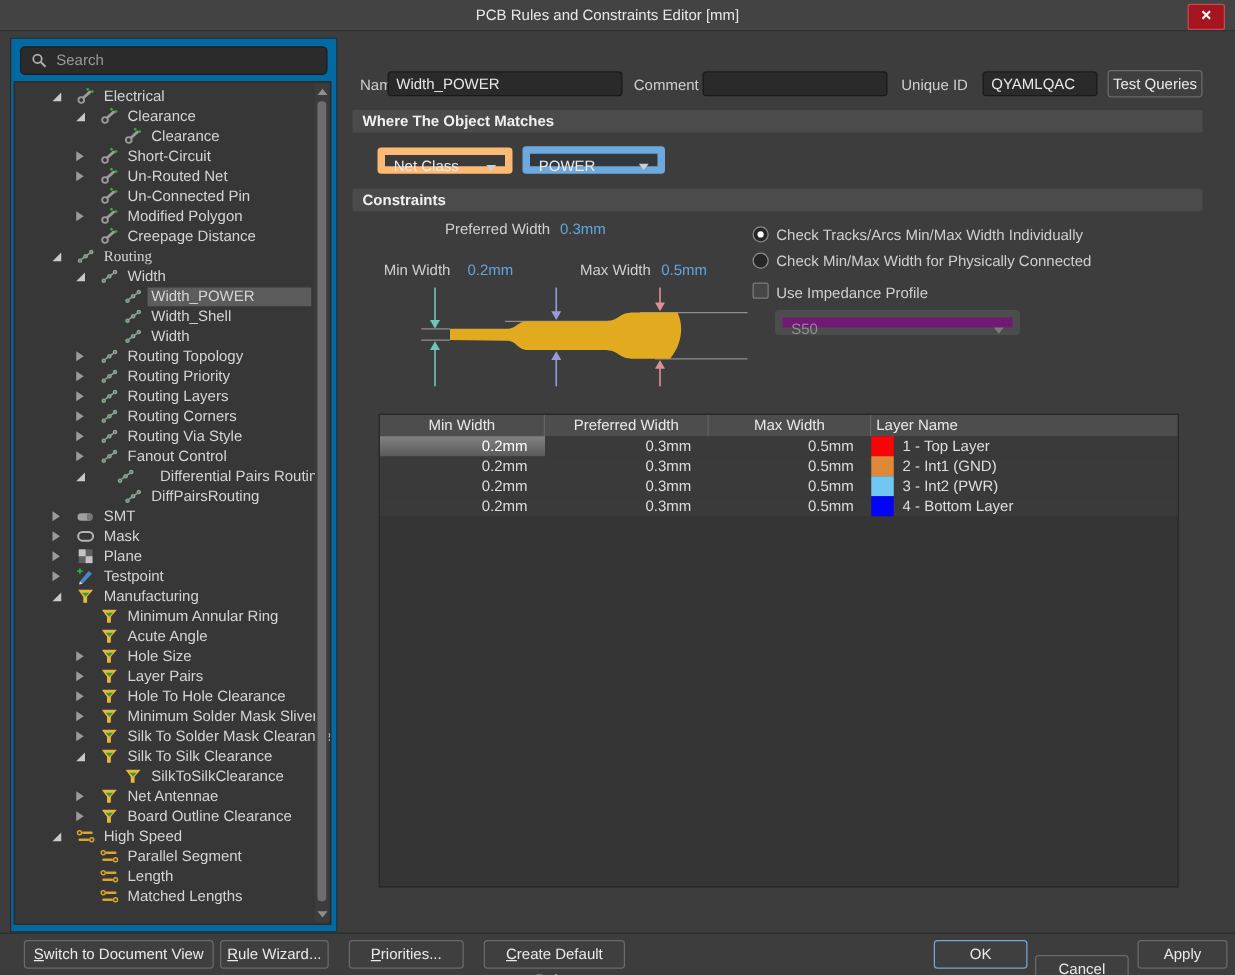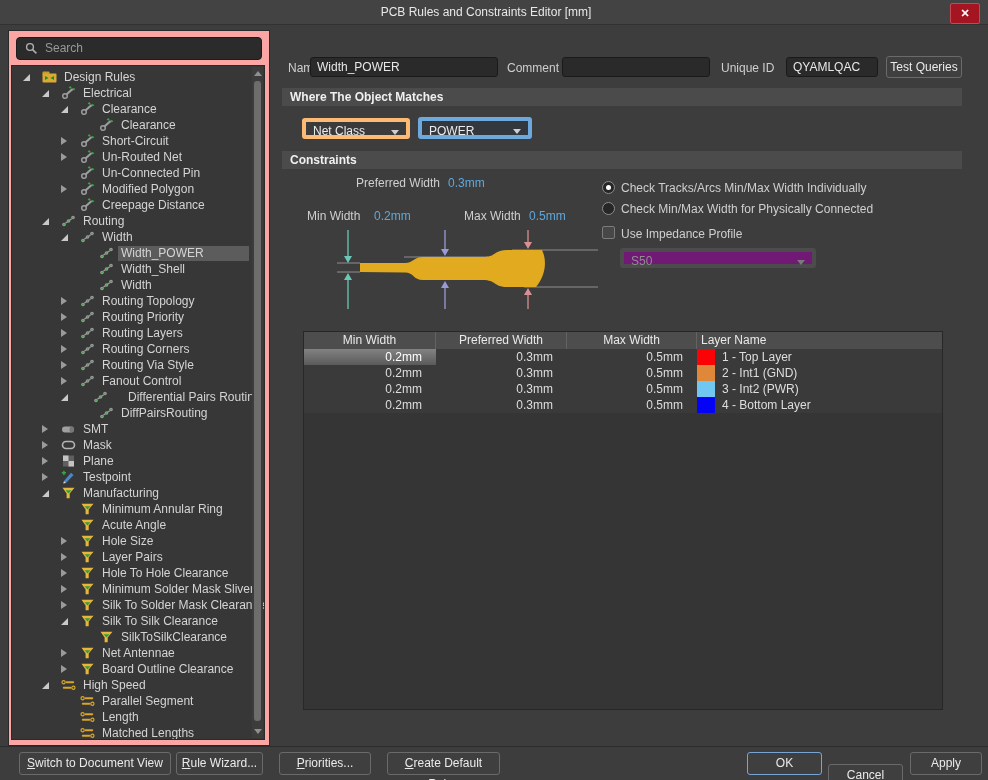--- a/index.html
+++ b/index.html
@@ -6,21 +6,21 @@
   #window{
     position:relative;width:988px;height:780px;background:#3d3d3d;
     font-family:"Liberation Sans",sans-serif;font-size:12px;color:#d9d9d9;
     outline:1px solid #232323;overflow:hidden;
   }
   
   .titlebar{position:absolute;left:0;top:0;width:988px;height:24px;background:#434343;border-bottom:1px solid #323232;}
   .titlebar .title{position:absolute;left:0;right:16px;top:0;height:24px;line-height:24px;text-align:center;color:#e8e8e8;}
   .close-btn{position:absolute;right:8px;top:3px;width:28px;height:19px;background:#a51521;border:1px solid #c14b52;border-radius:2px;color:#fff;font-weight:bold;font-size:11px;text-align:center;line-height:18px;cursor:default;}
   
-  .sidebar{position:absolute;left:8px;top:30px;width:260px;height:714px;background:#fca5a5;border:1px solid #2a2a2a;}
+  .sidebar{position:absolute;left:8px;top:30px;width:260px;height:714px;background:#0369a1;border:1px solid #2a2a2a;}
   .search-box{position:absolute;left:7px;top:6px;width:244px;height:21px;background:#2b2b2b;border:1px solid #1d1d1d;border-radius:4px;}
   .search-box .sicon{position:absolute;left:8px;top:4px;width:13px;height:13px;}
   .search-box .stext{position:absolute;left:28px;top:3px;color:#999;}
   .tree-panel{position:absolute;left:2px;top:34px;width:254px;height:675px;background:#373737;border:1px solid #2a2a2a;overflow:hidden;box-sizing:border-box;}
   .tree{position:absolute;left:0;top:3px;right:13px;}
   .tree-row{height:16px;display:flex;align-items:center;white-space:nowrap;color:#d4d4d4;}
   .expander{width:10px;min-width:10px;margin-right:11px;display:flex;align-items:center;justify-content:center;}
   .exp-expanded{width:0;height:0;border-bottom:7px solid #c9c9c9;border-left:7px solid transparent;}
   .exp-collapsed{width:0;height:0;border-left:6px solid #9b9b9b;border-top:4px solid transparent;border-bottom:4px solid transparent;}
   .tree-icon{width:15px;min-width:15px;height:14px;margin-right:4px;}
@@ -32,21 +32,21 @@
   .tree-scroll .up{top:4px;border-bottom:5px solid #8f8f8f;}
   .tree-scroll .down{bottom:4px;border-top:5px solid #8f8f8f;}
   .tree-scroll .thumb{position:absolute;left:2px;top:14px;width:7px;height:640px;background:#6d6d6d;border-radius:3px;}
   
   .flabel{position:absolute;color:#cfcfcf;}
   .tinput{position:absolute;height:20px;background:#2a2a2a;border:1px solid #1a1a1a;border-radius:3px;color:#e8e8e8;font-family:"Liberation Sans",sans-serif;font-size:12px;padding:0 6px;box-sizing:border-box;}
   .btn{position:absolute;height:23px;background:#3f3f3f;border:1px solid #6a6a6a;border-radius:3px;color:#eaeaea;font-size:12px;text-align:center;line-height:21px;cursor:default;box-sizing:border-box;}
   .btn u{text-decoration:underline;}
   .section-bar{position:absolute;left:282px;width:680px;height:18px;background:#4b4b4b;line-height:18px;font-weight:bold;color:#f0f0f0;padding-left:8px;box-sizing:border-box;}
   
-  .combo{position:absolute;background:#3b3b3b;border:4px solid #fdba74;border-radius:3px;color:#ececec;line-height:19px;padding-left:7px;box-sizing:border-box;}
+  .combo{position:absolute;background:#3b3b3b;border:6px solid #fdba74;border-radius:3px;color:#ececec;line-height:19px;padding-left:7px;box-sizing:border-box;}
   .combo .carrow{position:absolute;right:7px;top:8px;width:0;height:0;border-left:4px solid transparent;border-right:4px solid transparent;border-top:5px solid #cfcfcf;}
   .combo.focused{border-color:#6ea9dd;background:#33383f;}
   .combo.disabled{background:#701a75;border-color:#4c4c4c;color:#8f8f8f;}
   .combo.disabled .carrow{border-top-color:#7a7a7a;}
   
   .cval{color:#5fa8dc;}
   .radio{position:absolute;width:13px;height:13px;border-radius:50%;background:#262626;border:1px solid #8d8d8d;box-sizing:border-box;}
   .radio.on::after{content:"";position:absolute;left:3px;top:3px;width:5px;height:5px;border-radius:50%;background:#fff;}
   .checkbox{position:absolute;width:13px;height:13px;background:#474747;border:1px solid #7c7c7c;border-radius:2px;box-sizing:border-box;}
   
@@ -79,34 +79,20 @@
       <span class="sicon">
         <svg viewBox="0 0 13 13">
             <circle cx="5" cy="5" r="3.4" fill="none" stroke="#b0b0b0" stroke-width="1.4"></circle>
             <path d="M7.6 7.6 L11.4 11.4" stroke="#b0b0b0" stroke-width="1.5"></path>
           </svg>
       </span>
       <span class="stext">Search</span>
     </div>
     <div class="tree-panel">
       <div class="tree" id="tree">
-          <div class="tree-row" style="padding-left: 9px;">
-            <span class="expander">
-              <span class="exp-expanded"></span>
-            </span>
-            <span class="tree-icon">
-              <svg viewBox="0 0 15 14">
-                <rect x="0.5" y="1.5" width="7" height="4" rx="1" fill="#c79b2e"></rect>
-                <rect x="0.5" y="3.5" width="14" height="9" rx="1" fill="#d8ab35"></rect>
-                <polygon points="3,6 6.5,8 3,10" fill="#1f8a2f"></polygon>
-                <polygon points="12,6 8.5,8 12,10" fill="#1f8a2f"></polygon>
-              </svg>
-            </span>
-            <span class="tree-label">Design Rules</span>
-          </div>
           <div class="tree-row" style="padding-left: 28px;">
             <span class="expander">
               <span class="exp-expanded"></span>
             </span>
             <span class="tree-icon">
               <svg viewBox="0 0 15 14">
                 <circle cx="4" cy="10" r="2.3" fill="none" stroke="#9c9c9c" stroke-width="1.5"></circle>
                 <path d="M6 8 L11 3.5" stroke="#9c9c9c" stroke-width="2.2" stroke-linecap="round"></path>
                 <rect x="8.2" y="0.4" width="2" height="2" fill="#2fae3e" transform="rotate(45 9.2 1.4)"></rect>
                 <rect x="11.8" y="2.2" width="2" height="2" fill="#2fae3e" transform="rotate(45 12.8 3.2)"></rect>
@@ -199,21 +185,21 @@
             <span class="tree-icon">
               <svg viewBox="0 0 15 14">
                 <circle cx="4" cy="10" r="2.3" fill="none" stroke="#9c9c9c" stroke-width="1.5"></circle>
                 <path d="M6 8 L11 3.5" stroke="#9c9c9c" stroke-width="2.2" stroke-linecap="round"></path>
                 <rect x="8.2" y="0.4" width="2" height="2" fill="#2fae3e" transform="rotate(45 9.2 1.4)"></rect>
                 <rect x="11.8" y="2.2" width="2" height="2" fill="#2fae3e" transform="rotate(45 12.8 3.2)"></rect>
               </svg>
             </span>
             <span class="tree-label">Creepage Distance</span>
           </div>
-          <div class="tree-row" style="padding-left: 28px;">
+          <div class="tree-row" style="padding-left: 28px; font-family: Liberation Serif, serif;">
             <span class="expander">
               <span class="exp-expanded"></span>
             </span>
             <span class="tree-icon">
               <svg viewBox="0 0 15 14">
                 <path d="M4.3 9.3 L10.7 4.7" stroke="#9c9c9c" stroke-width="1.2"></path>
                 <circle cx="3" cy="10.5" r="1.8" fill="#9c9c9c"></circle>
                 <circle cx="7.5" cy="7" r="1.8" fill="#9c9c9c"></circle>
                 <circle cx="12" cy="3.5" r="1.8" fill="#9c9c9c"></circle>
                 <circle cx="7.5" cy="7" r="0.8" fill="#2fae3e"></circle>

